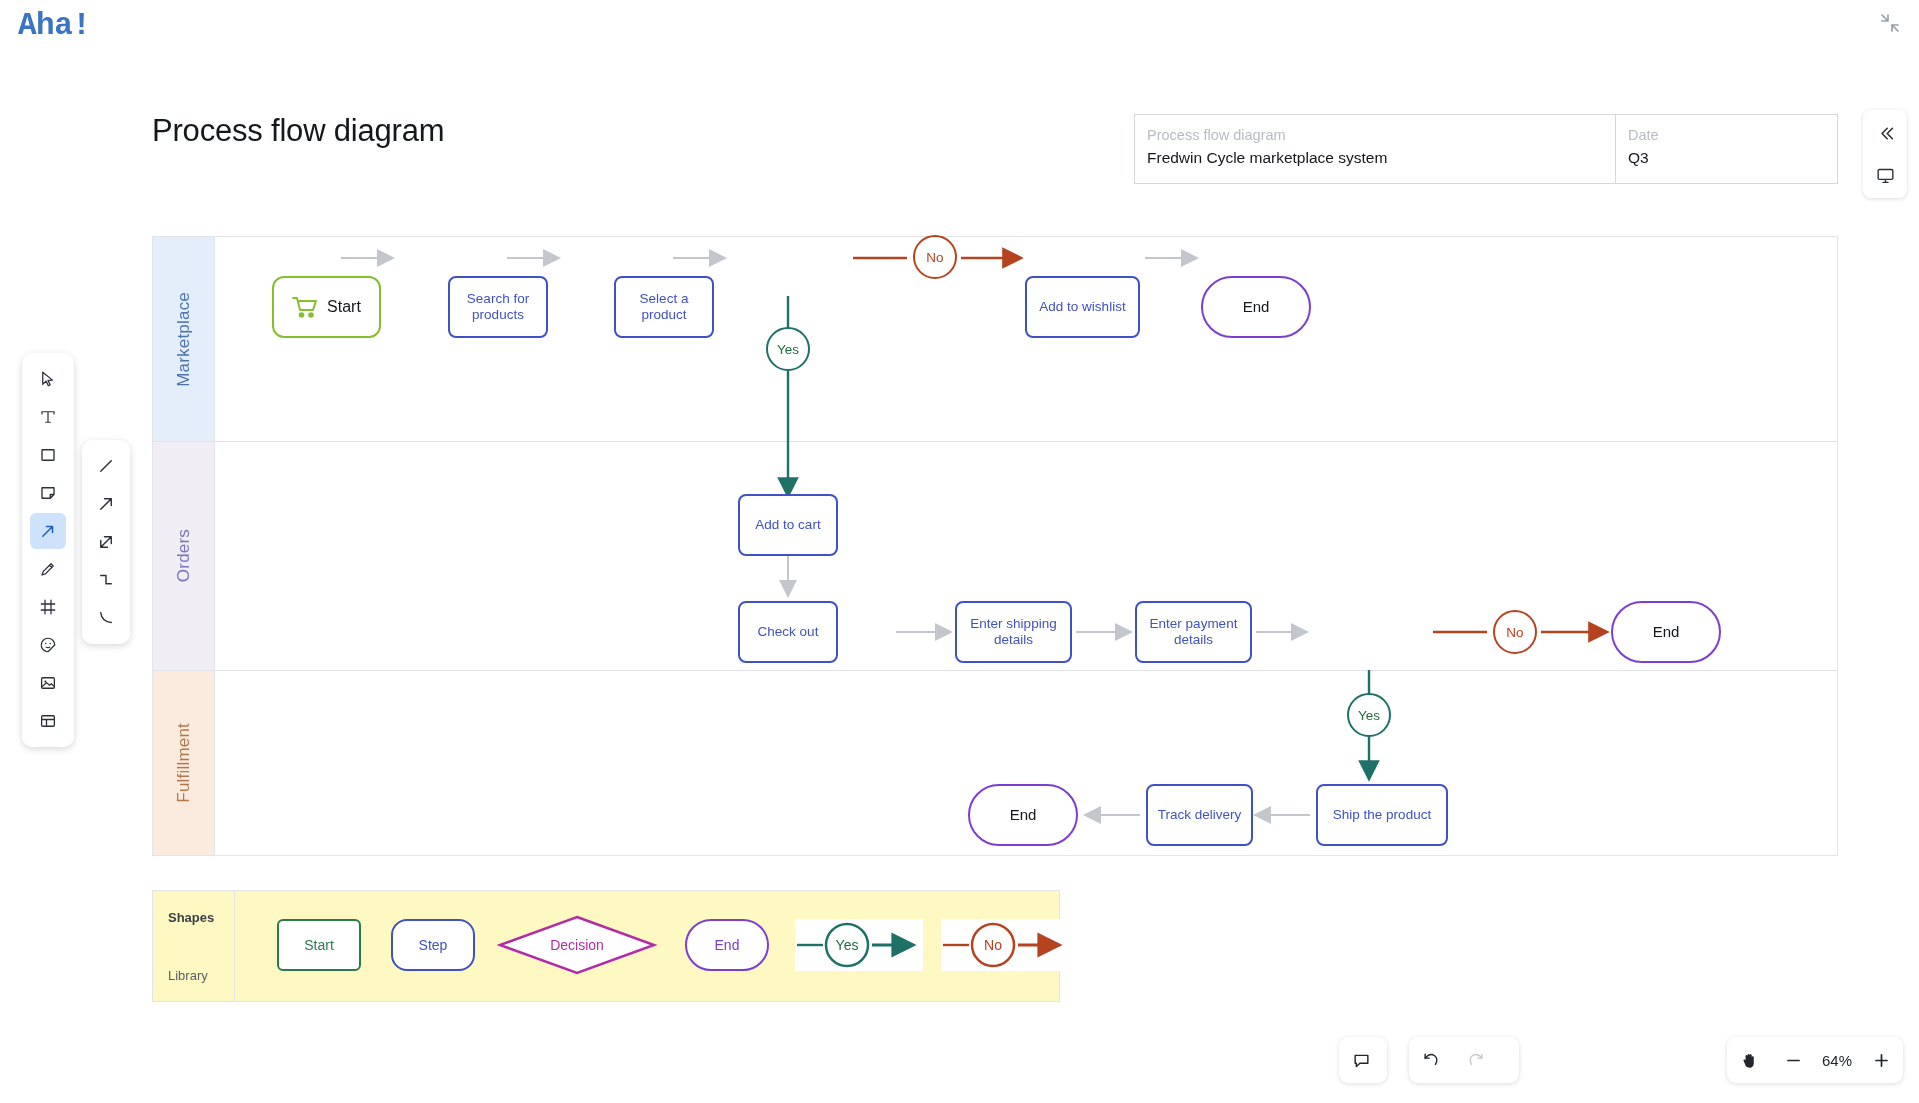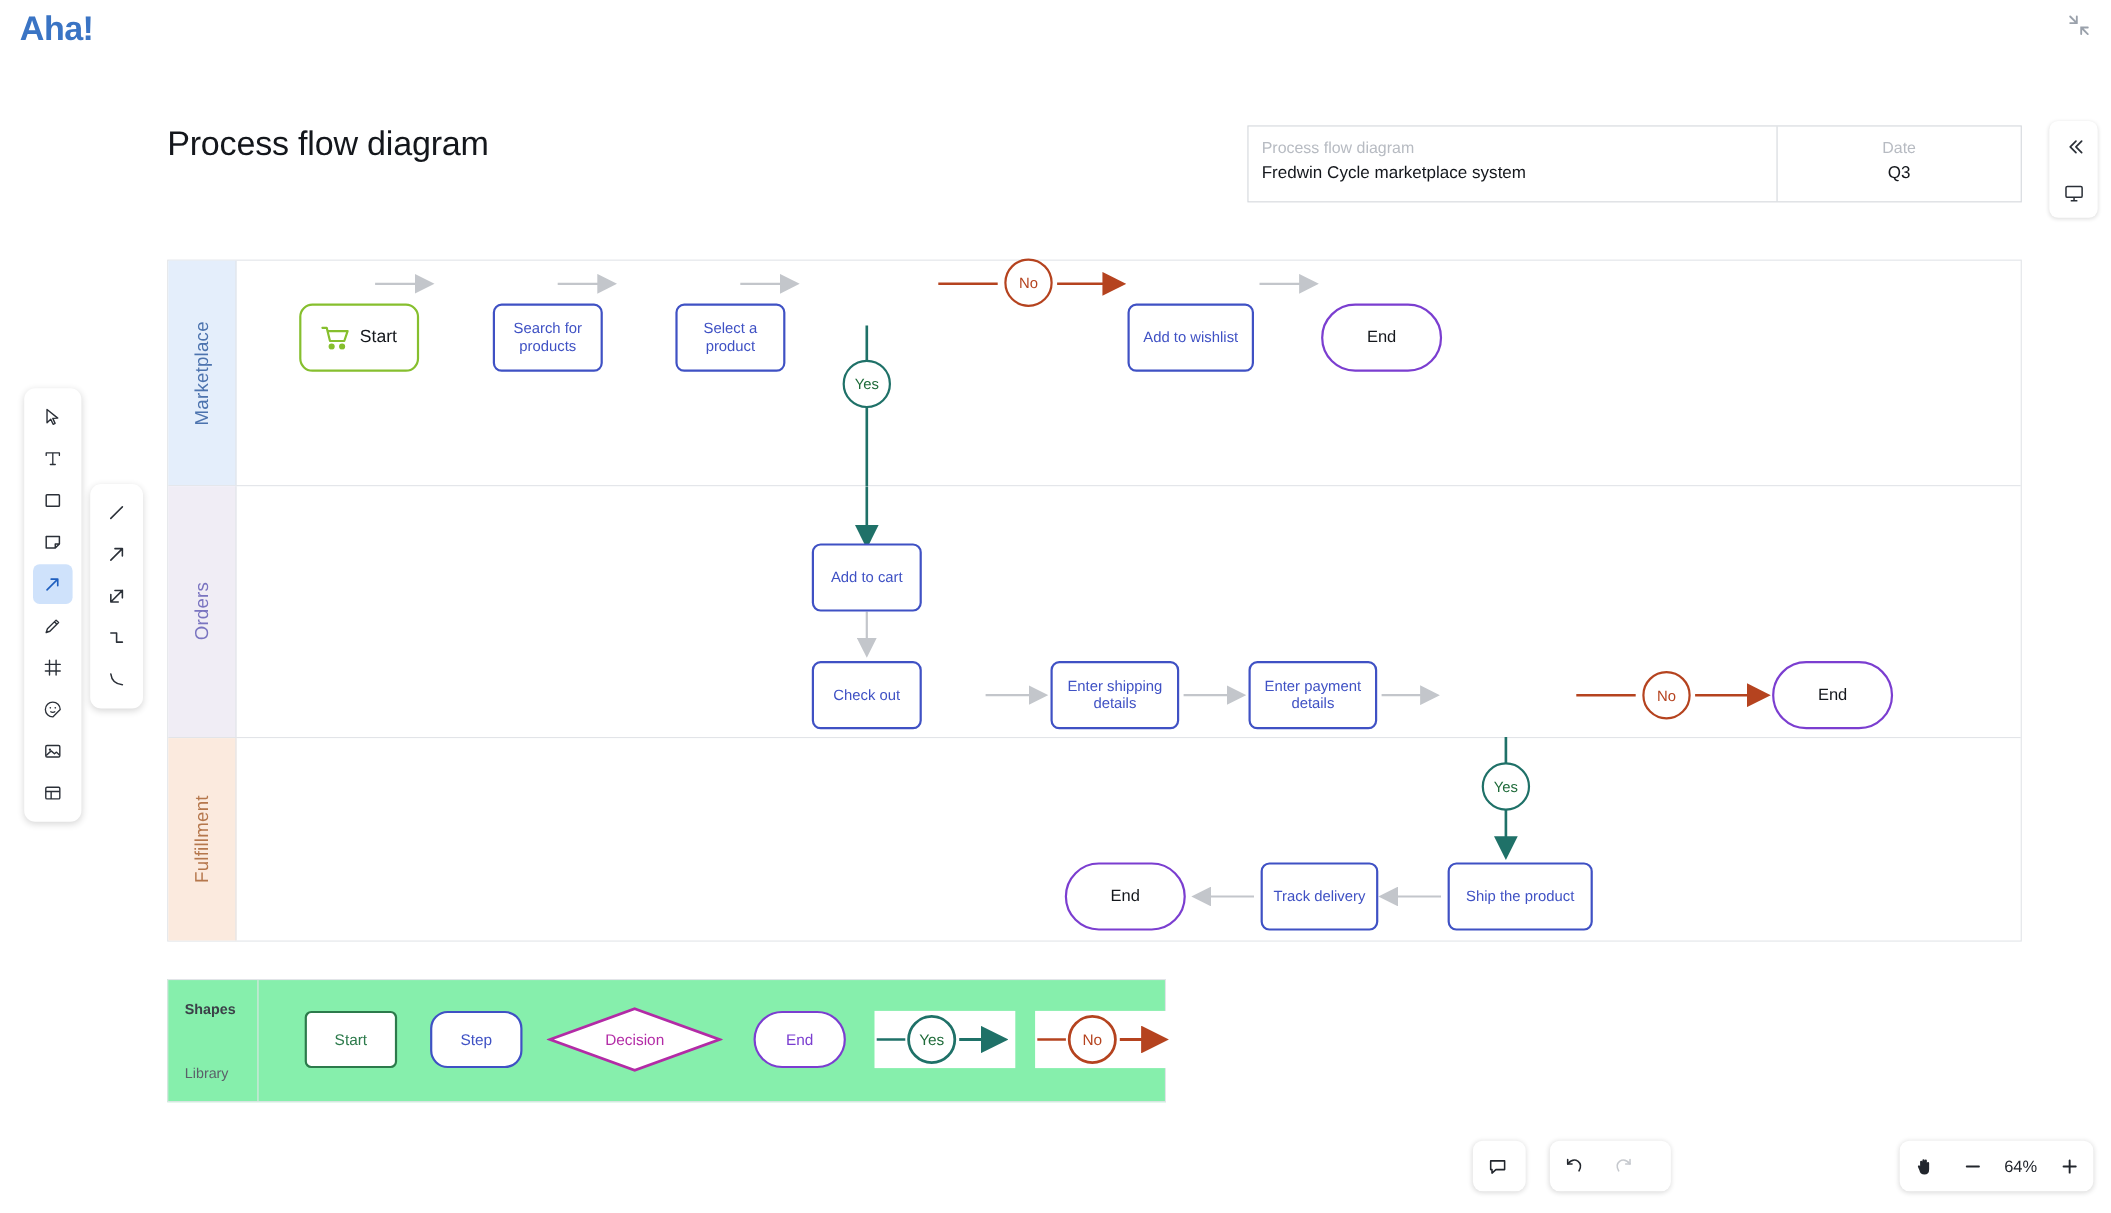--- a/index.html
+++ b/index.html
@@ -9,21 +9,21 @@
     background: #ffffff;
     font-family: "Liberation Sans", sans-serif;
     overflow: hidden;
   }
   #app { position: relative; width: 1919px; height: 1103px; }
 
   
   .logo {
     position: absolute; left: 18px; top: 8px;
     font-size: 31px; font-weight: bold; color: #3a74c4;
-    letter-spacing: -0.5px; font-family: Liberation Sans, sans-serif;
+    letter-spacing: -0.5px; font-family: Liberation Mono, monospace;
   }
   .collapse-diag {
     position: absolute; right: 18px; top: 12px;
     width: 22px; height: 22px; color: #9aa1ab;
   }
 
   
   .right-rail {
     position: absolute; right: 12px; top: 110px;
     width: 44px; height: 88px;
@@ -59,21 +59,21 @@
     font-size: 31px; color: #14171c; letter-spacing: -0.2px;
   }
   .meta-table {
     position: absolute; left: 1134px; top: 114px;
     width: 704px; height: 70px;
     border: 1px solid #d4d7dc; background: #fff;
     display: flex;
   }
   .meta-cell { padding: 9px 12px 0 12px; }
   .meta-cell.left  { width: 481px; border-right: 1px solid #d4d7dc; }
-  .meta-cell.right { flex: 1; text-align: center; }
+  .meta-cell.right { flex: 1; }
   .meta-label { font-size: 14.5px; color: #b7bbc2; line-height: 22px; }
   .meta-value { font-size: 15.5px; color: #14171c; line-height: 24px; }
 
   
   .frame {
     position: absolute; left: 152px; top: 236px;
     width: 1686px; height: 620px;
     border: 1px solid #e2e4e8; background: #fff;
   }
   .lane { position: relative; display: flex; border-bottom: 1px solid #e2e4e8; }
@@ -129,21 +129,21 @@
   }
   .circ.yes { border: 2.5px solid #1f7168; color: #1f6b3a; }
   .circ.no  { border: 2.5px solid #b5431f; color: #b5431f; }
 
   .conn { position: absolute; }
 
   
   .library {
     position: absolute; left: 152px; top: 890px;
     width: 908px; height: 112px;
-    border: 1px solid #e2e4e8; background: #86efac; display: flex;
+    border: 1px solid #e2e4e8; background: #fef9c3; display: flex;
   }
   .library-head {
     width: 82px; border-right: 1px solid #e2e4e8;
     display: flex; flex-direction: column; justify-content: center;
     padding-left: 15px;
   }
   .lib-title { font-size: 13px; font-weight: bold; color: #3b4048; }
   .lib-sub   { font-size: 13px; color: #5b6069; margin-top: 43px; }
   .library-body { position: relative; flex: 1; }
   .lib-shape { position: absolute; top: 28px; height: 52px;

